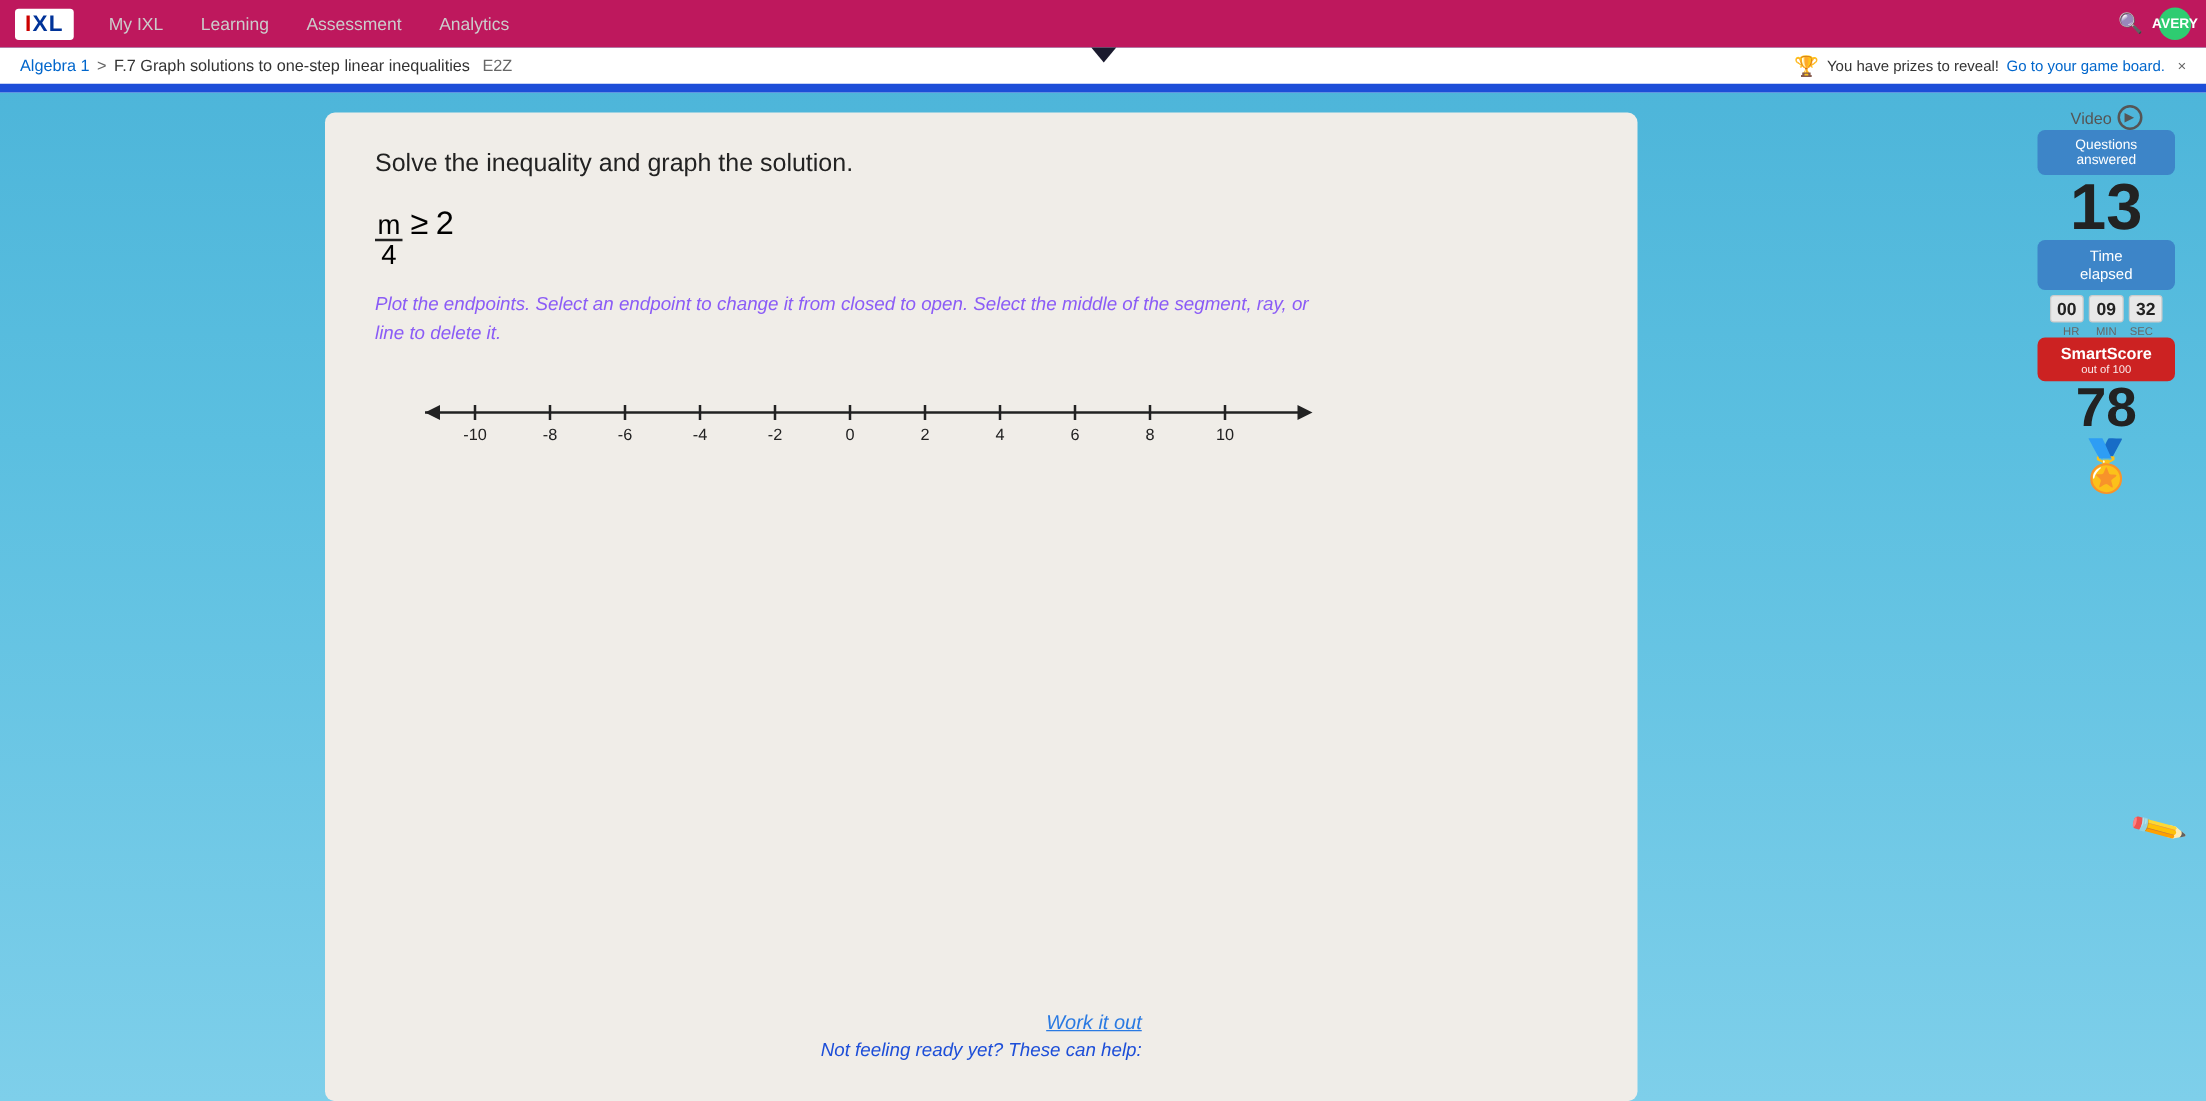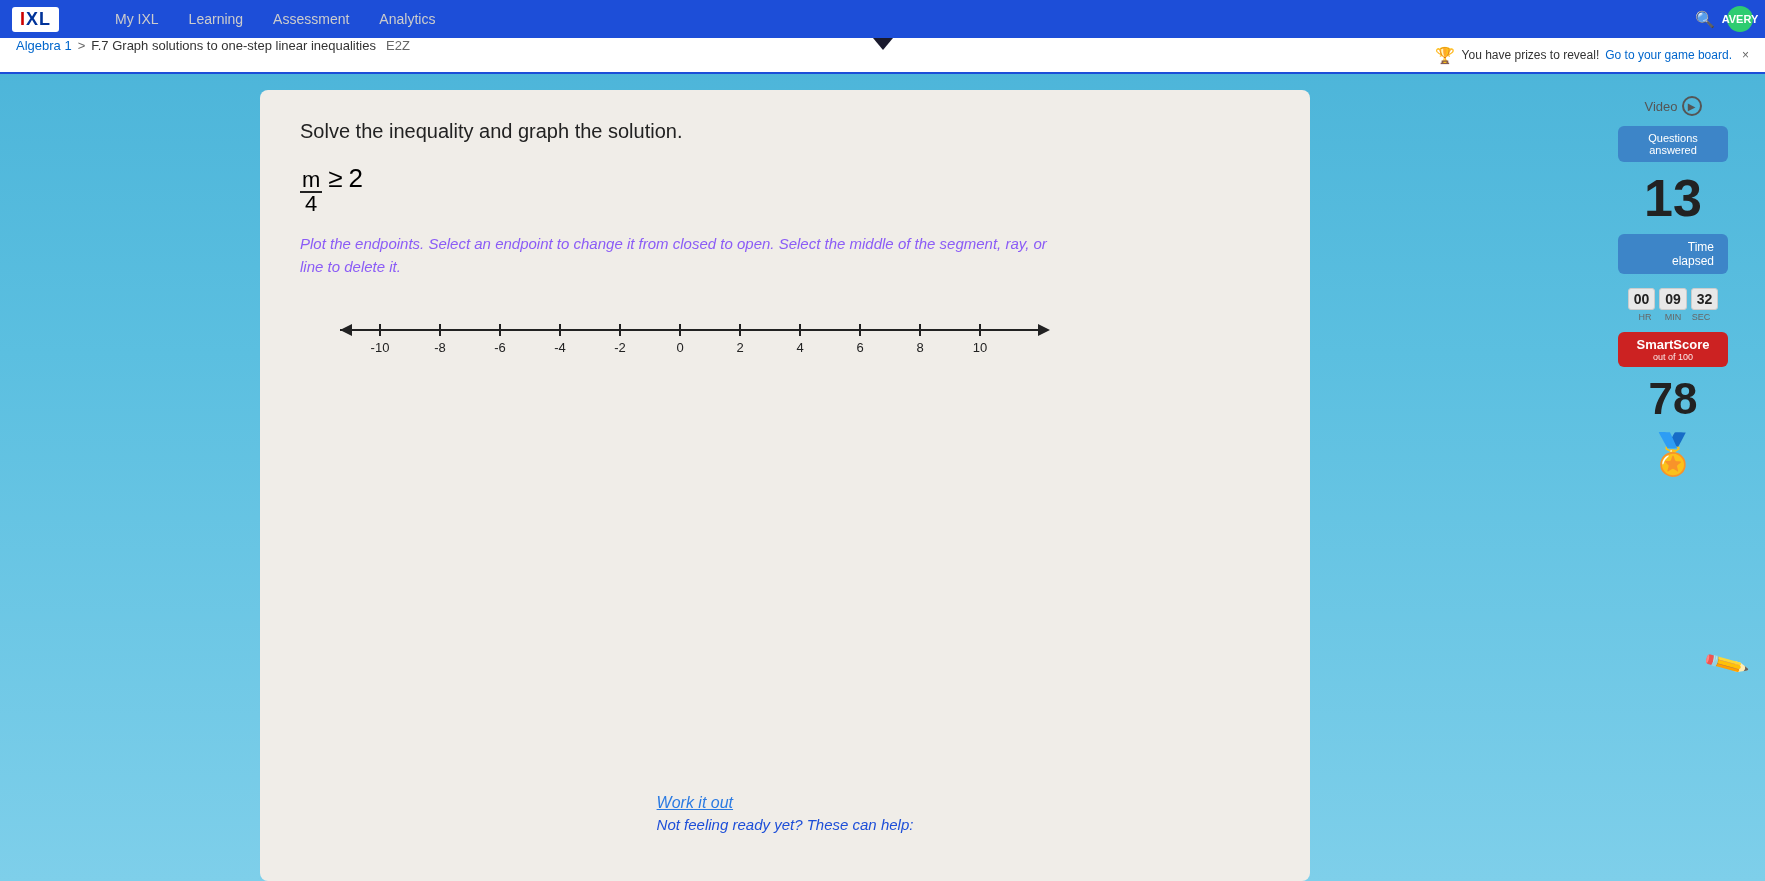--- a/index.html
+++ b/index.html
@@ -7,26 +7,26 @@
       font-family: Arial, sans-serif;
       background: linear-gradient(180deg, #4ab3d8 0%, #5bbfe0 40%, #7ecfea 100%);
       min-height: 881px;
       width: 1765px;
       overflow: hidden;
       position: relative;
     }
 
     
     .top-nav {
-      background: #1d4ed8;
+      background: #be185d;
       height: 38px;
       display: flex;
       align-items: center;
       padding: 0 12px;
-      gap: 36px;
+      gap: 8px;
       position: relative;
       justify-content: space-between;
     }
     .logo-area {
       background: white;
       padding: 2px 8px;
       border-radius: 3px;
       font-weight: 900;
       font-size: 18px;
       color: #cc0000;
@@ -64,24 +64,25 @@
       justify-content: center;
       font-size: 11px;
       font-weight: bold;
     }
 
     
     .breadcrumb-bar {
       background: white;
       height: 36px;
       display: flex;
+      align-items: center;
       padding: 0 16px;
       font-size: 13px;
       color: #333;
-      border-bottom: 2px solid #1d4ed8;
+      border-bottom: 7px solid #1d4ed8;
     }
     .breadcrumb-bar a { color: #0066cc; text-decoration: none; }
     .breadcrumb-bar .sep { margin: 0 6px; color: #666; }
     .breadcrumb-bar .course-code { margin-left: 10px; color: #666; }
     .prize-notice {
       margin-left: auto;
       color: #333;
       font-size: 12px;
       display: flex;
       align-items: center;
@@ -163,50 +164,49 @@
       font-size: 18px;
       font-weight: bold;
       border-radius: 6px;
       cursor: pointer;
       margin-top: 10px;
     }
 
     
     .help-section {
       position: absolute;
-      bottom: 48px;
+      bottom: 32px;
       left: 50%;
       transform: translateX(-50%);
-      text-align: left;
+      text-align: right;
     }
     .work-it-out {
       color: #2a7ae2;
       font-size: 16px;
       font-style: italic;
       cursor: pointer;
       text-decoration: underline;
     }
     .help-text {
       color: #1d4ed8;
       font-size: 15px;
       margin-top: 4px;
       font-style: italic;
     }
 
     
     .sidebar-right {
       position: absolute;
-      right: 22px;
+      right: 10px;
       top: 74px;
       width: 140px;
       display: flex;
       flex-direction: column;
       align-items: center;
-      gap: 10px;
-      padding-top: 22px;
+      padding-top: 10px;
     }
 
     .video-btn {
       color: #555;
       font-size: 13px;
       cursor: pointer;
       display: flex;
       align-items: center;
       gap: 4px;
     }
@@ -234,21 +234,21 @@
       color: #222;
       text-align: center;
       line-height: 1;
     }
 
     .time-elapsed-box {
       background: #3d85c8;
       color: white;
       padding: 6px 14px;
       border-radius: 6px;
-      text-align: right;
+      text-align: center;
       font-size: 12px;
       width: 110px;
     }
 
     .timer-digits {
       display: flex;
       gap: 4px;
       justify-content: center;
       align-items: center;
       margin-top: 4px;

